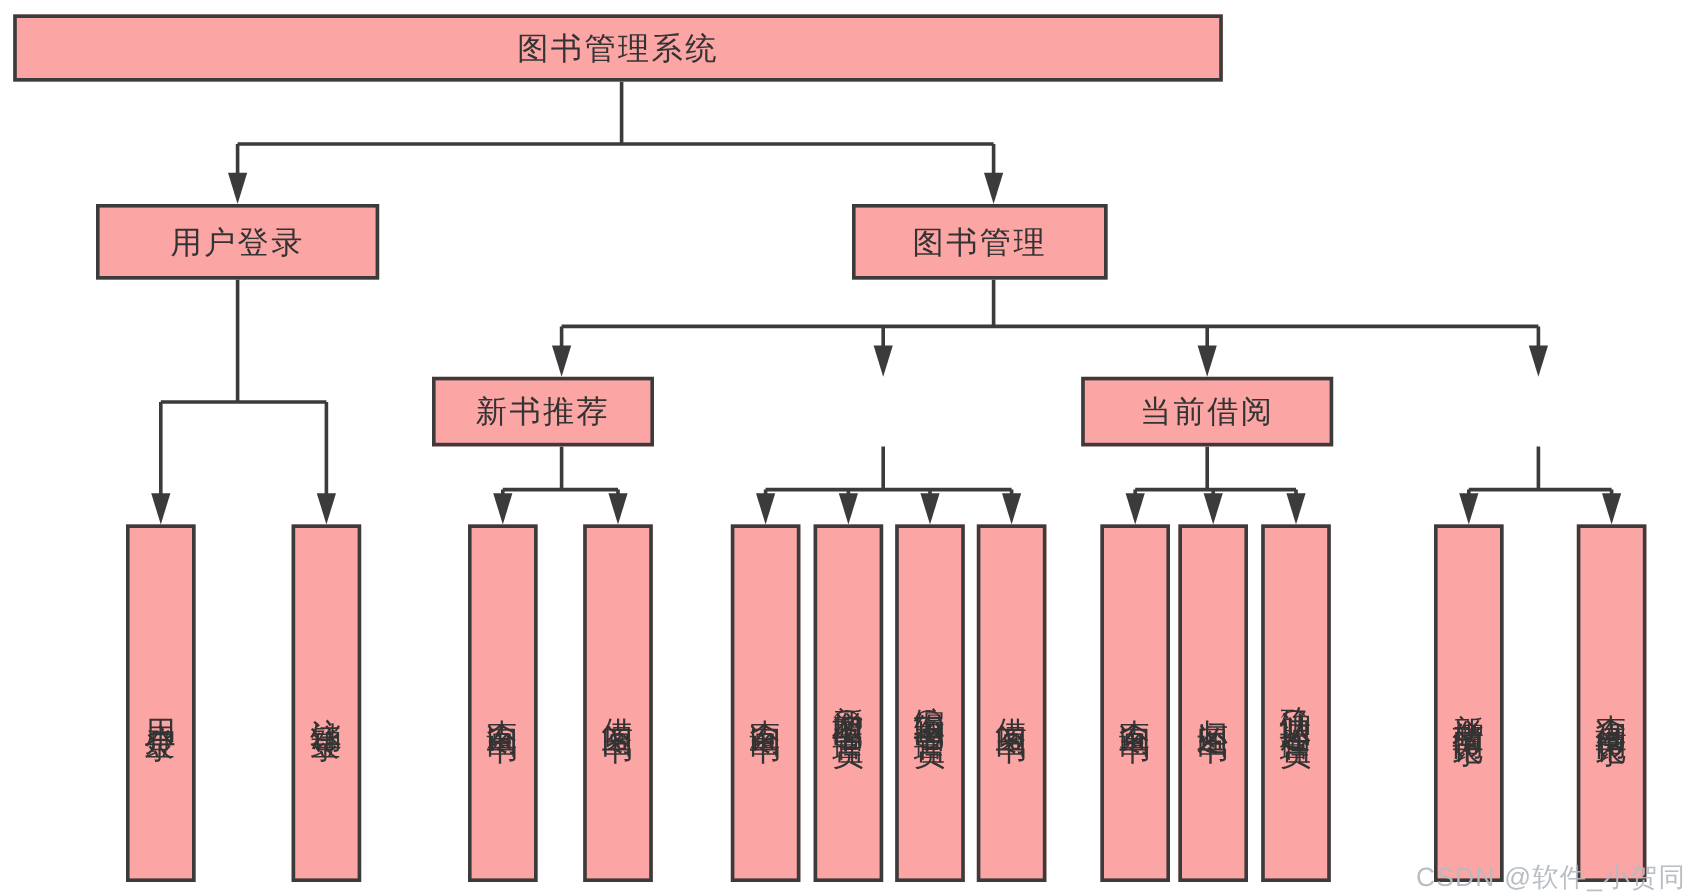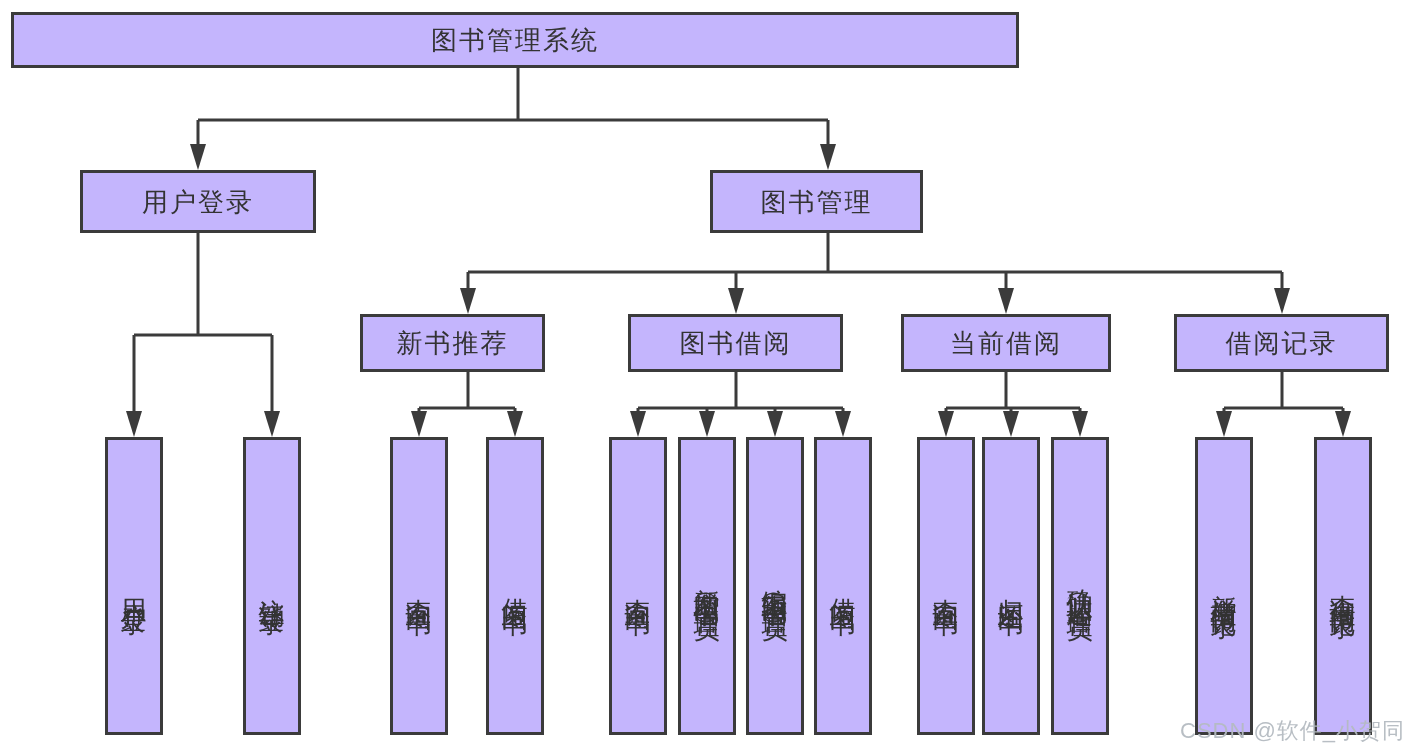--- a/index.html
+++ b/index.html
@@ -18,21 +18,21 @@
   .wires {
     position: absolute;
     left: 0;
     top: 0;
     pointer-events: none;
   }
   .box {
     position: absolute;
     box-sizing: border-box;
     border: 3px solid #3b3b3b;
-    background: #c4b5fd;
+    background: #fca5a5;
     display: flex;
     align-items: center;
     justify-content: center;
     color: #333333;
   }
   .hlabel {
     font-size: 26px;
     letter-spacing: 2px;
     white-space: nowrap;
     line-height: 1;
@@ -116,28 +116,22 @@
   <div class="box" style="left:80px; top:170px; width:236px; height:63px;">
     <span class="hlabel">用户登录</span>
   </div>
   <div class="box" style="left:710px; top:170px; width:213px; height:63px;">
     <span class="hlabel">图书管理</span>
   </div>
 
   <div class="box" style="left:360px; top:314px; width:185px; height:58px;">
     <span class="hlabel">新书推荐</span>
   </div>
-  <div class="box" style="left:628px; top:314px; width:215px; height:58px;">
-    <span class="hlabel">图书借阅</span>
-  </div>
   <div class="box" style="left:901px; top:314px; width:210px; height:58px;">
     <span class="hlabel">当前借阅</span>
-  </div>
-  <div class="box" style="left:1174px; top:314px; width:215px; height:58px;">
-    <span class="hlabel">借阅记录</span>
   </div>
 
   <div class="box leaf" style="left:105px; top:437px;">
     <span class="vlabel">用户登录</span>
   </div>
   <div class="box leaf" style="left:243px; top:437px;">
     <span class="vlabel">注销登录</span>
   </div>
 
   <div class="box leaf" style="left:390px; top:437px;">

